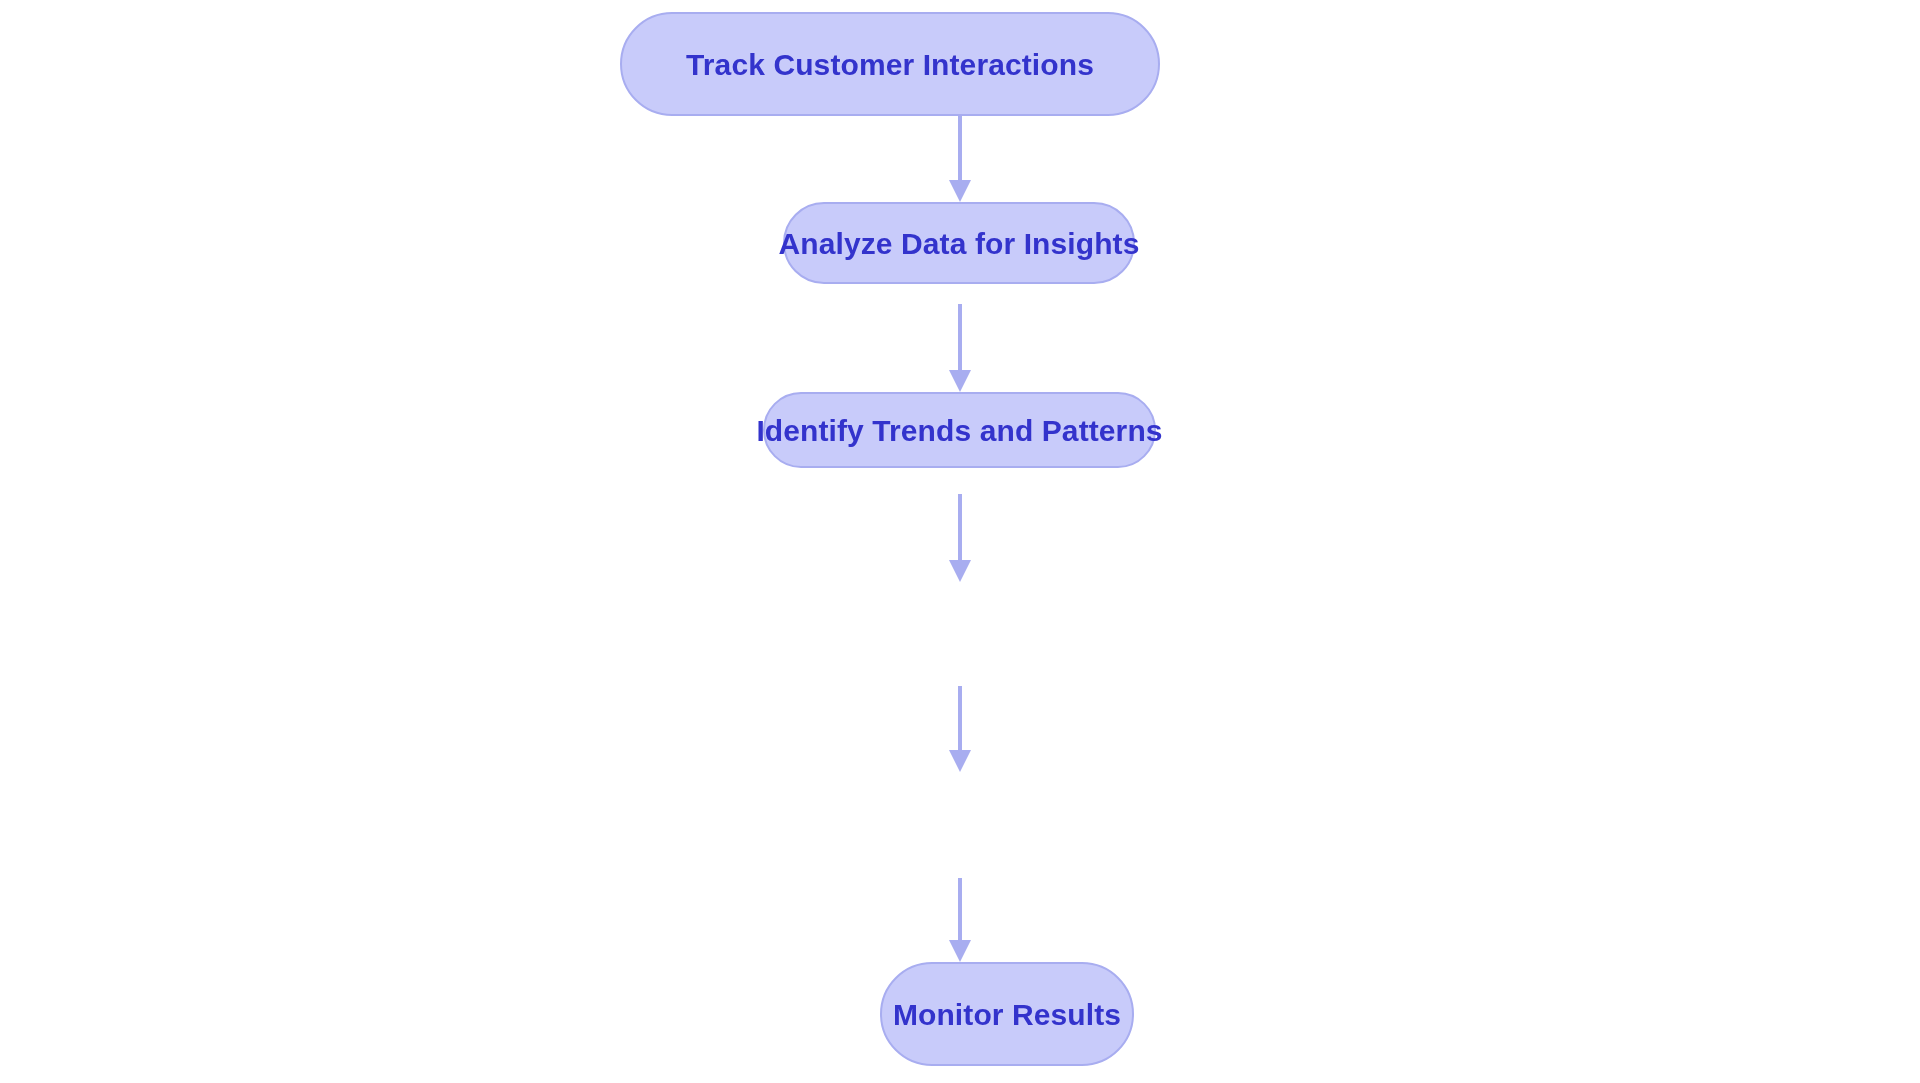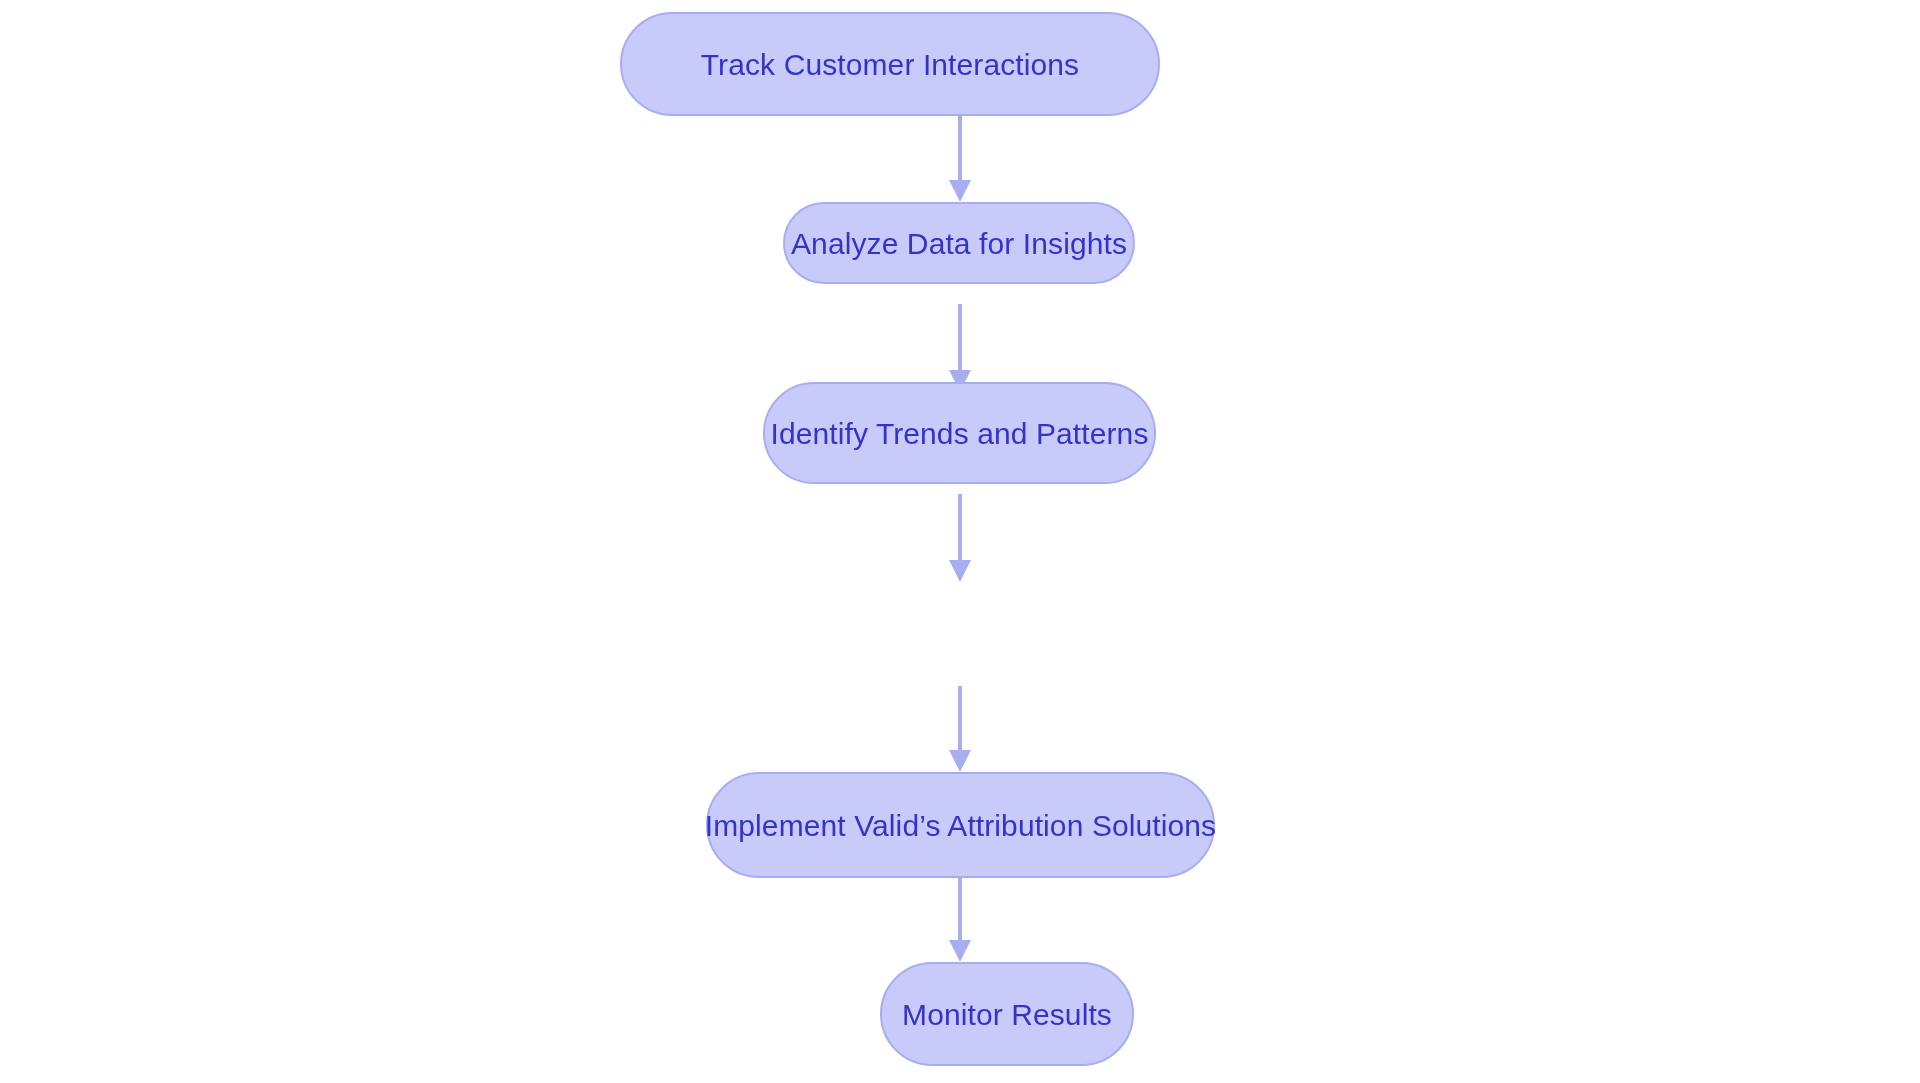--- a/index.html
+++ b/index.html
@@ -39,21 +39,21 @@
     border: 2px solid #a8adf0;
     border-radius: 999px;
     text-align: center;
     padding: 0 34px;
     white-space: nowrap;
   }
 
   .node-label {
     color: #3333cc;
     font-size: 30px;
-    font-weight: 400;
+    font-weight: 700;
     letter-spacing: 0.1px;
     line-height: 1.1;
   }
 
   .connector {
     position: absolute;
     width: 0;
     height: 0;
   }
 
@@ -107,27 +107,24 @@
     </div>
 
     <div class="node" style="left:620px; top:12px; width:540px; height:104px;">
       <span class="node-label">Track Customer Interactions</span>
     </div>
 
     <div class="node" style="left:783px; top:202px; width:352px; height:82px;">
       <span class="node-label">Analyze Data for Insights</span>
     </div>
 
-    <div class="node" style="left:763px; top:382px; width:393px; height:102px;">
+    <div class="node" style="left:763px; top:392px; width:393px; height:76px;">
       <span class="node-label">Identify Trends and Patterns</span>
     </div>
 
 
-    <div class="node" style="left:706px; top:772px; width:509px; height:106px;">
-      <span class="node-label">Implement Valid’s Attribution Solutions</span>
-    </div>
 
     <div class="node" style="left:880px; top:962px; width:254px; height:104px;">
       <span class="node-label">Monitor Results</span>
     </div>
 
   </div>
 </div>
 
 </body></html>

